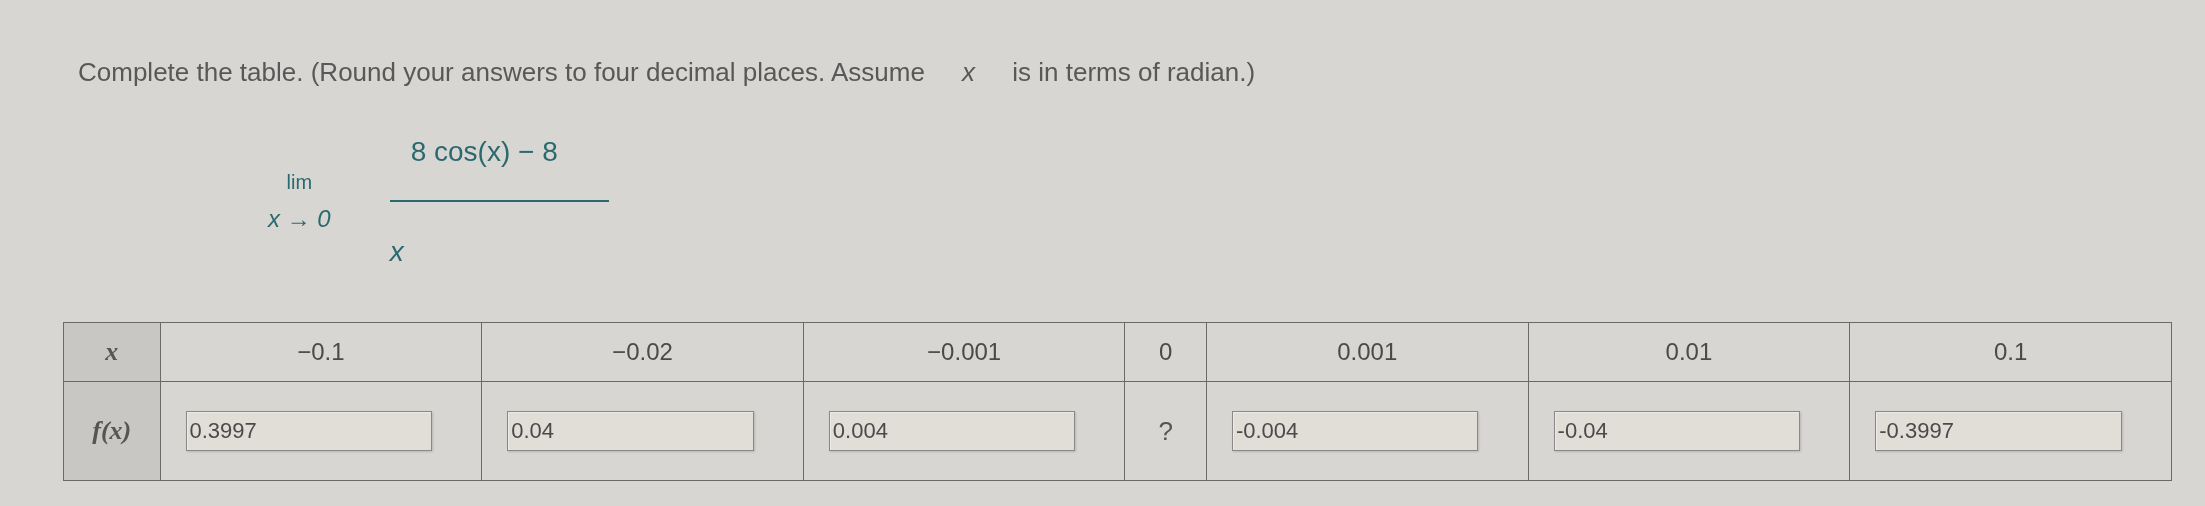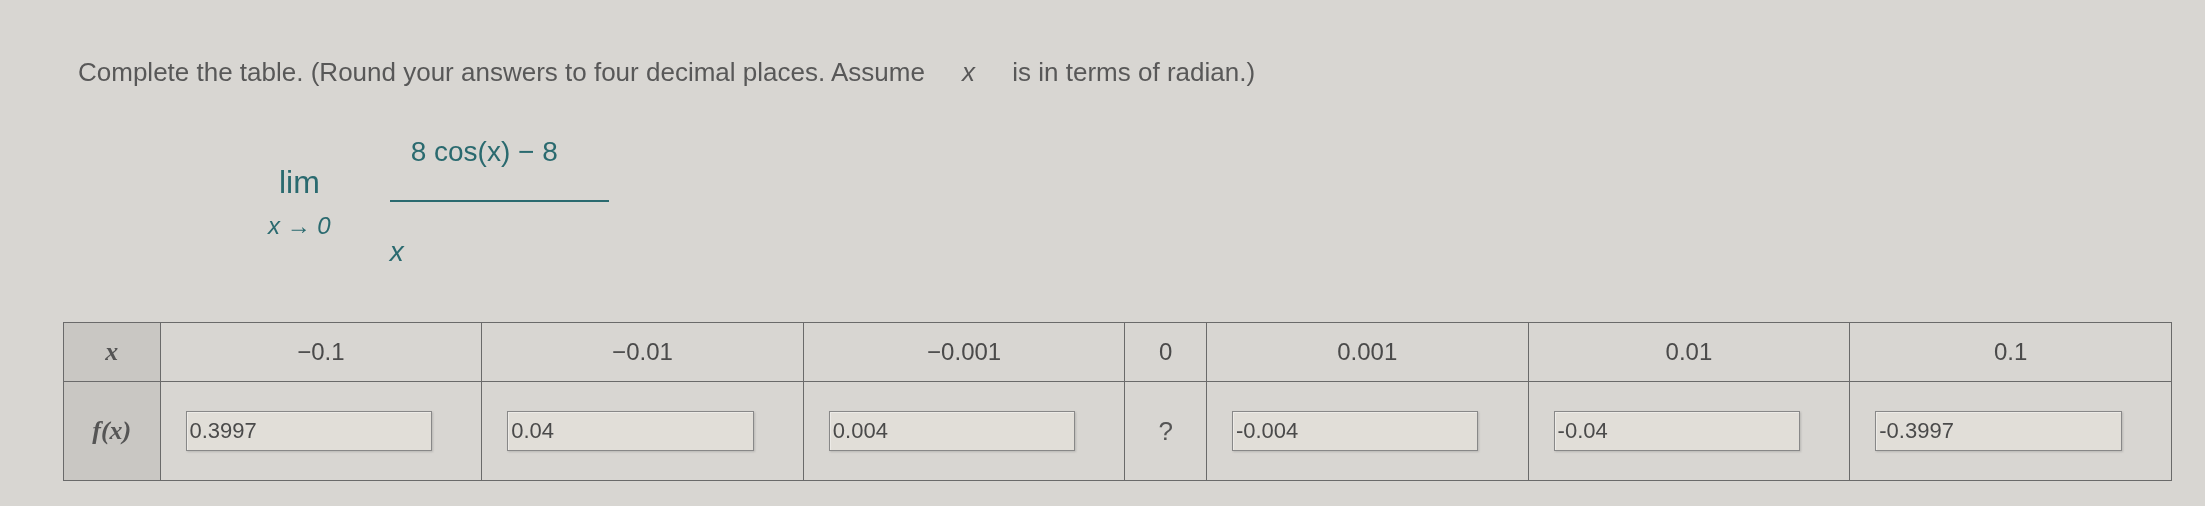--- a/index.html
+++ b/index.html
@@ -26,21 +26,21 @@
     color: #2a6a6f;
     font-size: 28px;
   }
   .lim-block {
     display: flex;
     flex-direction: column;
     align-items: center;
     margin-right: 14px;
     line-height: 1.05;
   }
-  .lim-top { font-size: 32px; }
+  .lim-top { font-size: 20px; }
   .lim-bot { font-size: 24px; margin-top: -2px; }
   .frac {
     display: flex;
     flex-direction: column;
   }
   .frac .num { padding: 0 6px 2px 6px; }
   .frac .bar { width: 100%; height: 2px; background: #2a6a6f; }
   .frac .den { padding-top: 4px; font-style: italic; }
   .ital { font-style: italic; }
 
@@ -112,21 +112,21 @@
       <col class="wide">
     <col class="narrow">
       <col class="wide">
       <col class="wide">
       <col class="wide">
   </colgroup>
   <tbody>
       <tr>
     <th class="rowhead">x</th>
     <td>−0.1</td>
-    <td>−0.01</td>
+    <td>−0.02</td>
     <td>−0.001</td>
     <td>0</td>
     <td>0.001</td>
     <td>0.01</td>
     <td>0.1</td>
   </tr>
   <tr>
     <th class="rowhead">f(x)</th>
     <td class="cell-input">
       <input class="valbox" type="text" value="0.3997" style="">

